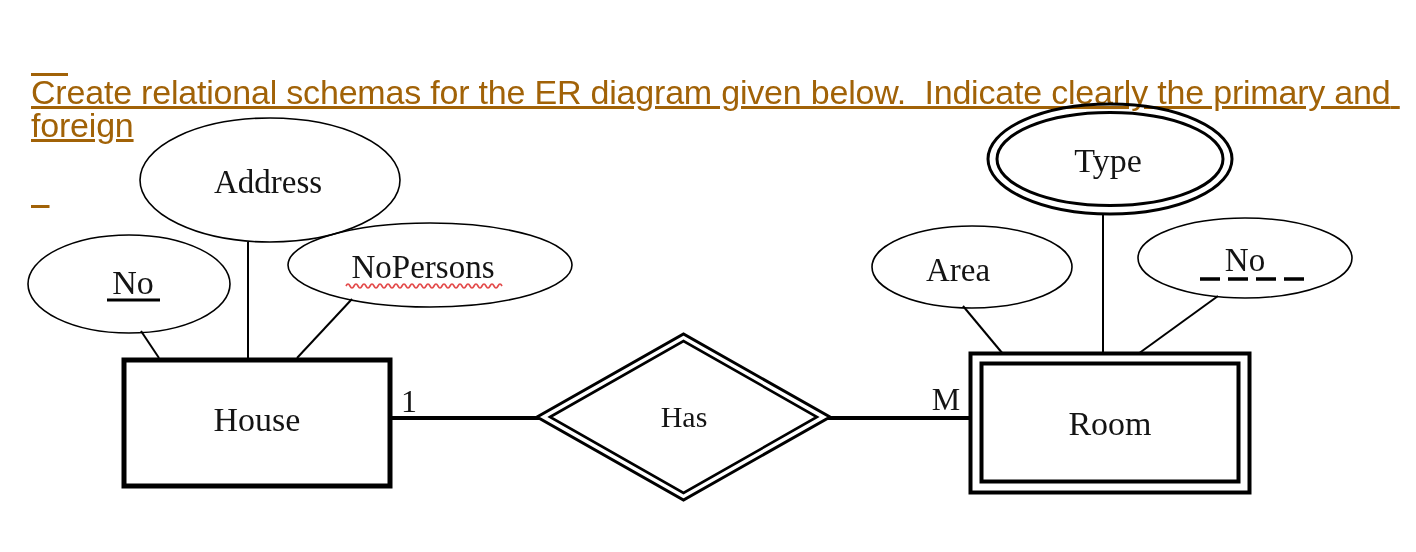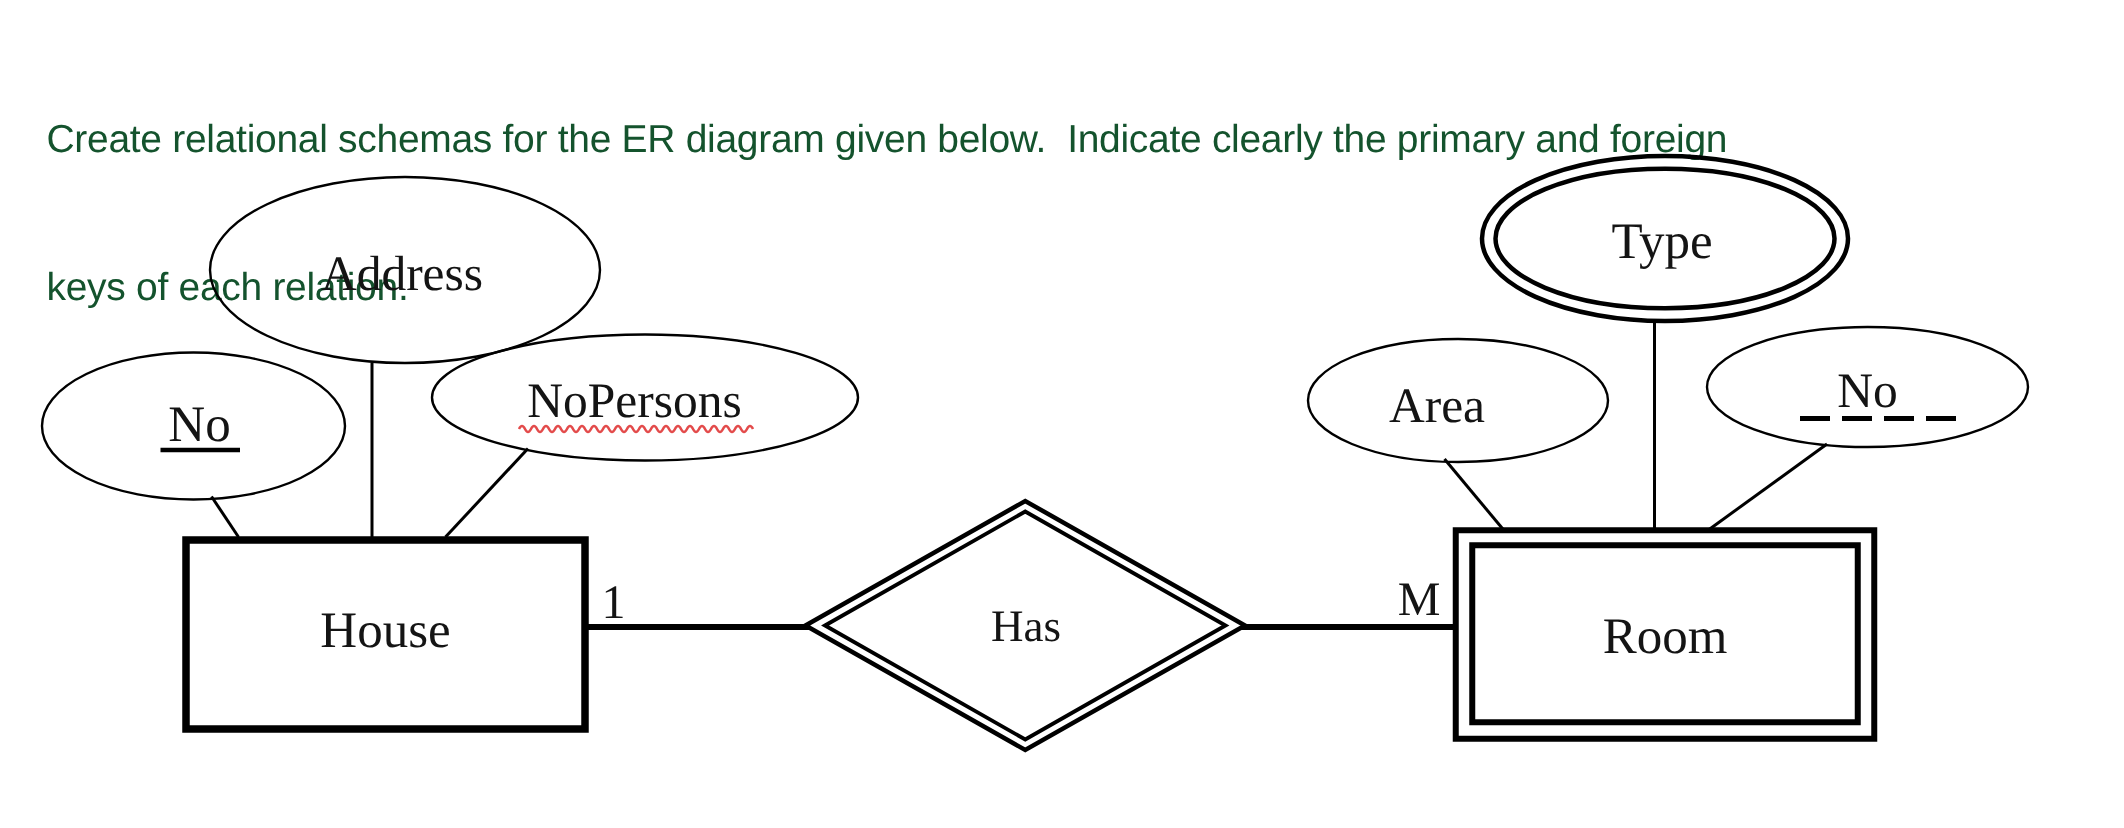--- a/index.html
+++ b/index.html
@@ -12,25 +12,26 @@
     width: 1416px;
     height: 552px;
     background: #ffffff;
     overflow: hidden;
     font-family: "Liberation Sans", sans-serif;
   }
   .instruction {
     position: absolute;
     left: 31px;
     top: 10px;
-    font-size: 26px;
+    font-size: 34px;
     line-height: 33px;
-    color: #14532d;
+    color: #a16207;
     letter-spacing: -0.2px;
     white-space: pre-wrap;
+    text-decoration: underline;
   }
   .diagram-svg {
     position: absolute;
     left: 0;
     top: 0;
   }
   .diagram-svg text {
     font-family: "Liberation Serif", "DejaVu Serif", serif;
     fill: #141414;
   }
@@ -38,21 +39,20 @@
     stroke: #000000;
   }
 </style>
 </head>
 <body>
 
 <div class="stage">
 
   <div class="instruction">
     <div>Create relational schemas for the ER diagram given below.  Indicate clearly the primary and foreign</div>
-    <div>keys of each relation.</div>
   </div>
 
   <svg class="diagram-svg" width="1416" height="552" viewBox="0 0 1416 552">
 
     <line x1="392" y1="418" x2="560" y2="418" stroke="#000" stroke-width="4"></line>
     <line x1="810" y1="418" x2="981" y2="418" stroke="#000" stroke-width="4"></line>
 
     <line x1="141" y1="331" x2="159" y2="358" stroke="#000" stroke-width="2"></line>
     <line x1="248" y1="242" x2="248" y2="358" stroke="#000" stroke-width="2"></line>
     <line x1="352" y1="299" x2="297" y2="358" stroke="#000" stroke-width="2"></line>

